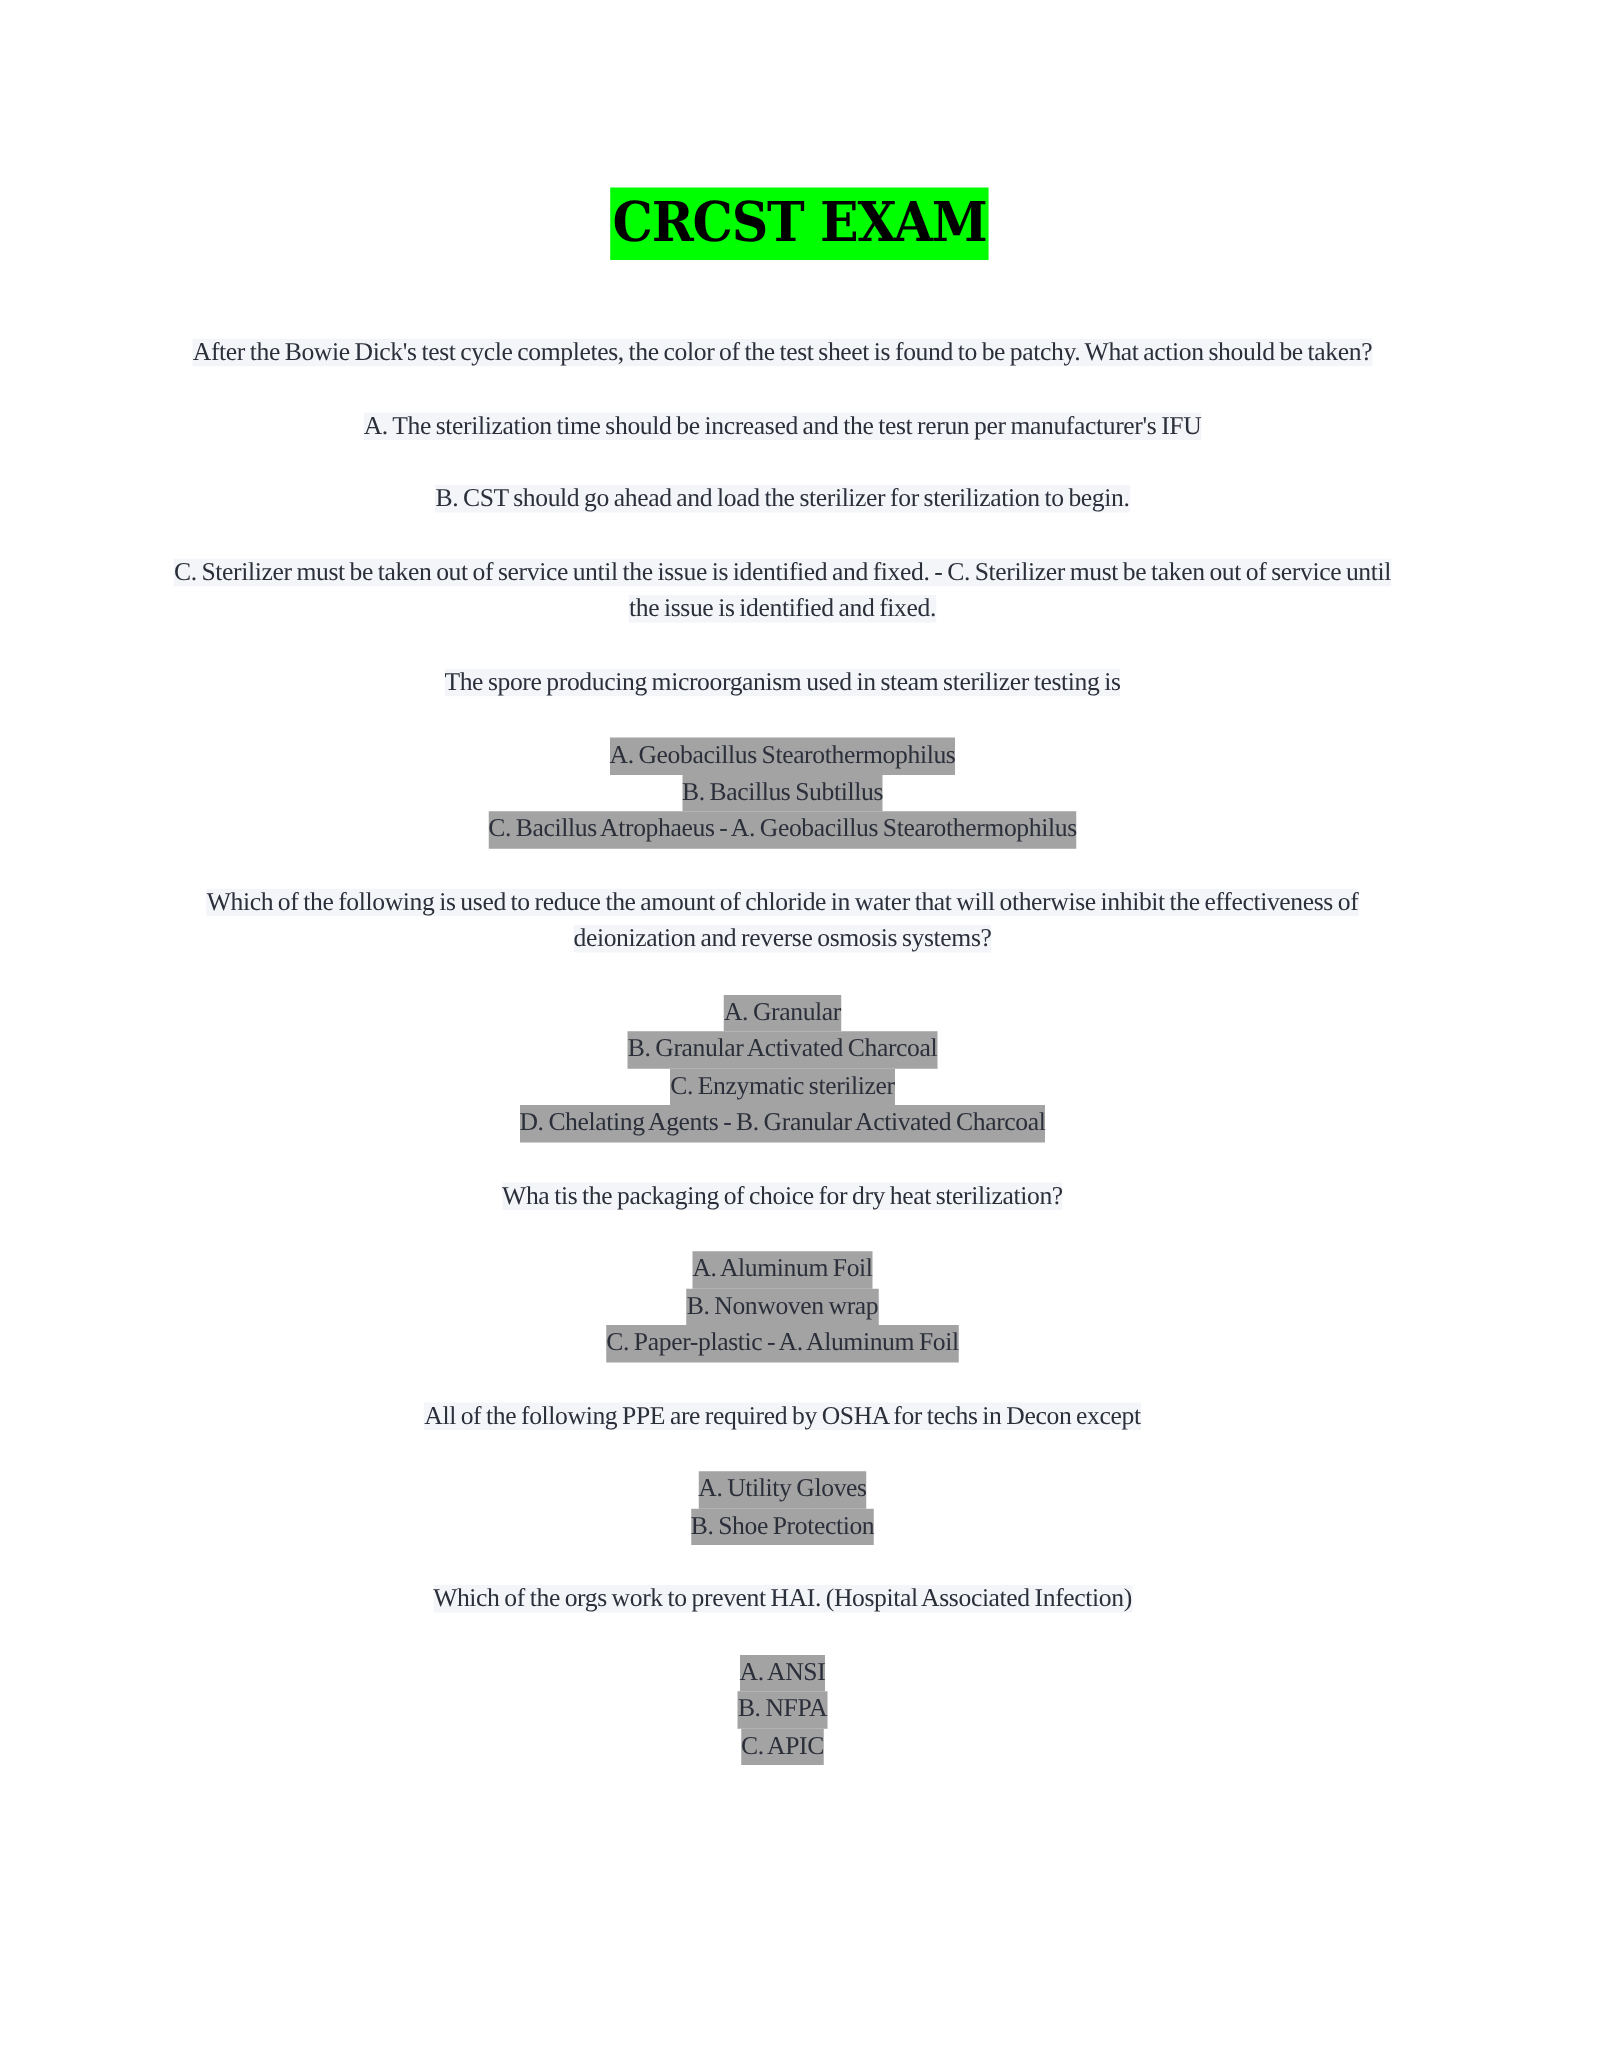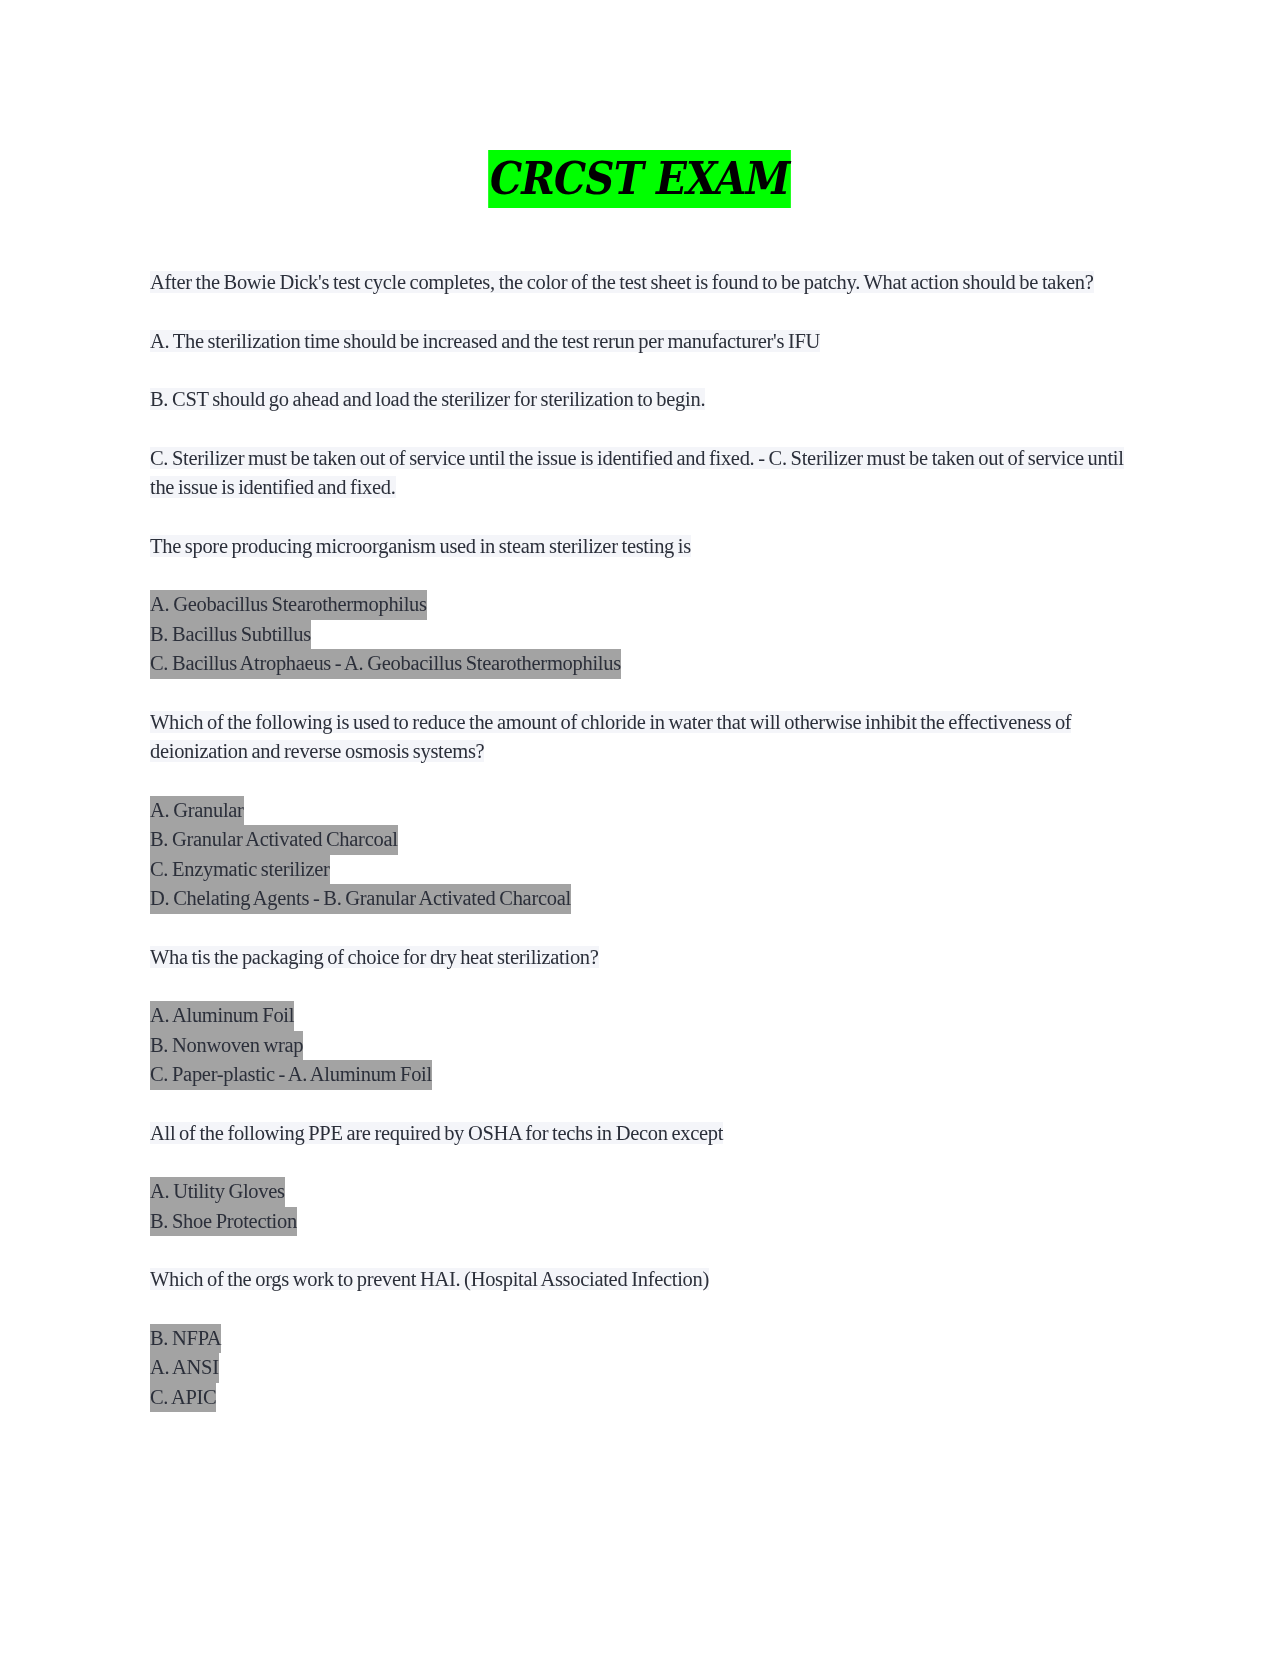--- a/index.html
+++ b/index.html
@@ -20,40 +20,40 @@
     left: 0; top: 0;
     width: 1280px;
     height: 1656px;
   }
   .title-wrap {
     position: absolute;
     top: 150px;
     left: 0;
     width: 1280px;
     text-align: center;
-    font-style: italic;
   }
   .title {
     display: inline-block;
     background: #00ff00;
     color: #000000;
     font-family: "DejaVu Serif", "Liberation Serif", serif;
     font-weight: bold;
     font-size: 44px;
     line-height: 58px;
     padding: 0 2px;
     letter-spacing: -1px;
     transform: scaleX(0.92);
     transform-origin: center;
   }
   .content {
     position: absolute;
     top: 268px;
-    left: 150px;
+    left: 136px;
     width: 980px;
+    text-align: center;
   }
   .para {
     margin: 0 0 29px 0;
   }
   .line {
     display: inline;
     background: #f4f5f9;
     font-size: 20.5px;
     line-height: 29.5px;
     letter-spacing: -0.3px;
@@ -138,19 +138,19 @@
     </div>
     <div class="opt-list">
       <div class="opt"><span>A. Utility Gloves</span></div>
       <div class="opt"><span>B. Shoe Protection</span></div>
     </div>
 
     <div class="para">
       <span class="line">Which of the orgs work to prevent HAI. (Hospital Associated Infection)</span>
     </div>
     <div class="opt-list">
+      <div class="opt"><span>A. ANSI</span></div>
       <div class="opt"><span>B. NFPA</span></div>
-      <div class="opt"><span>A. ANSI</span></div>
       <div class="opt"><span>C. APIC</span></div>
     </div>
 
   </div>
 </div>
 
 </body></html>

